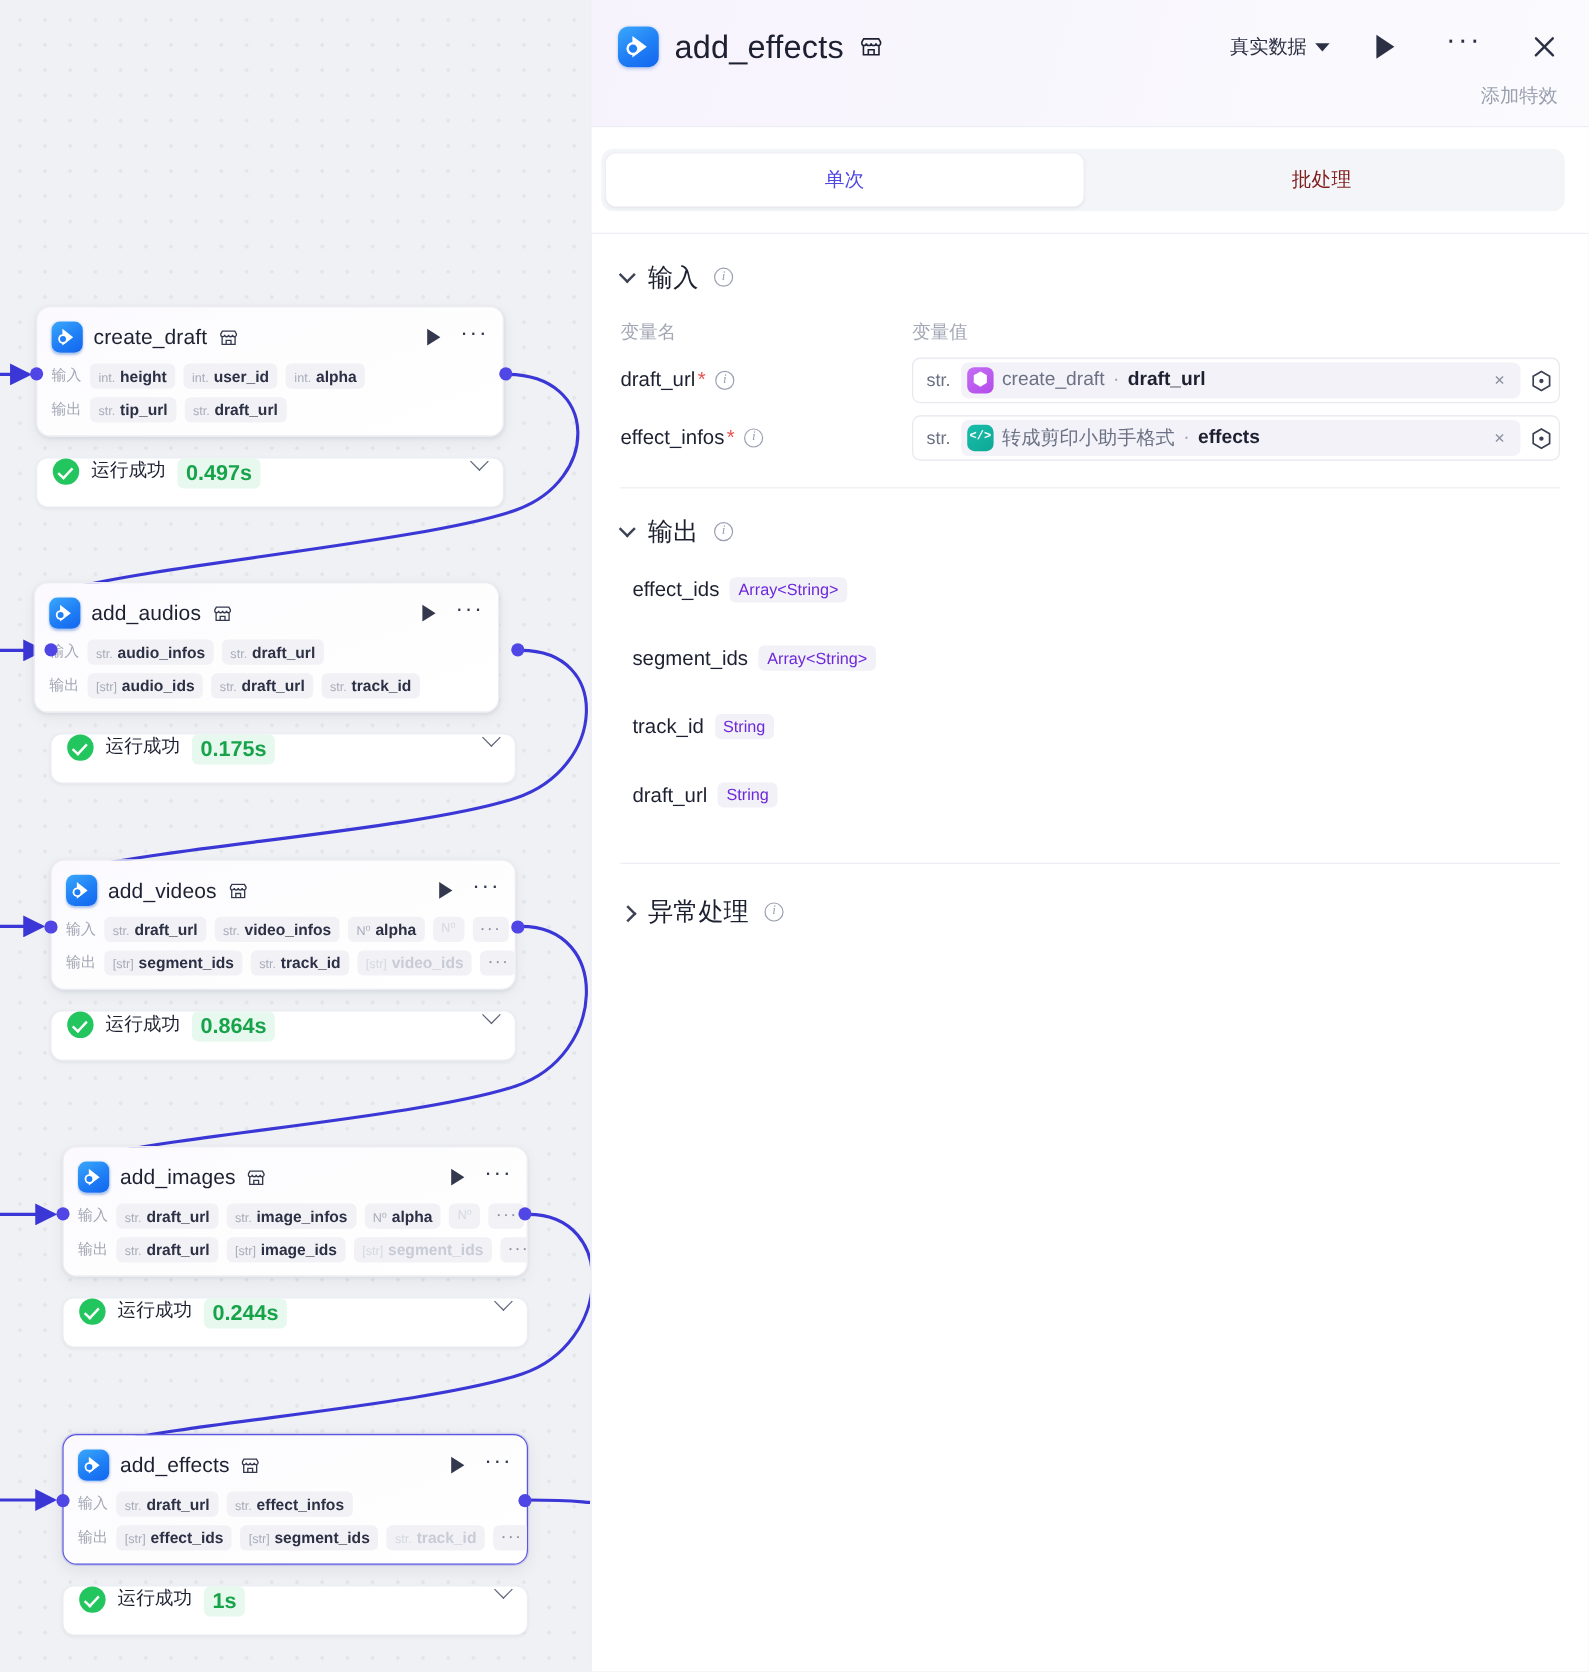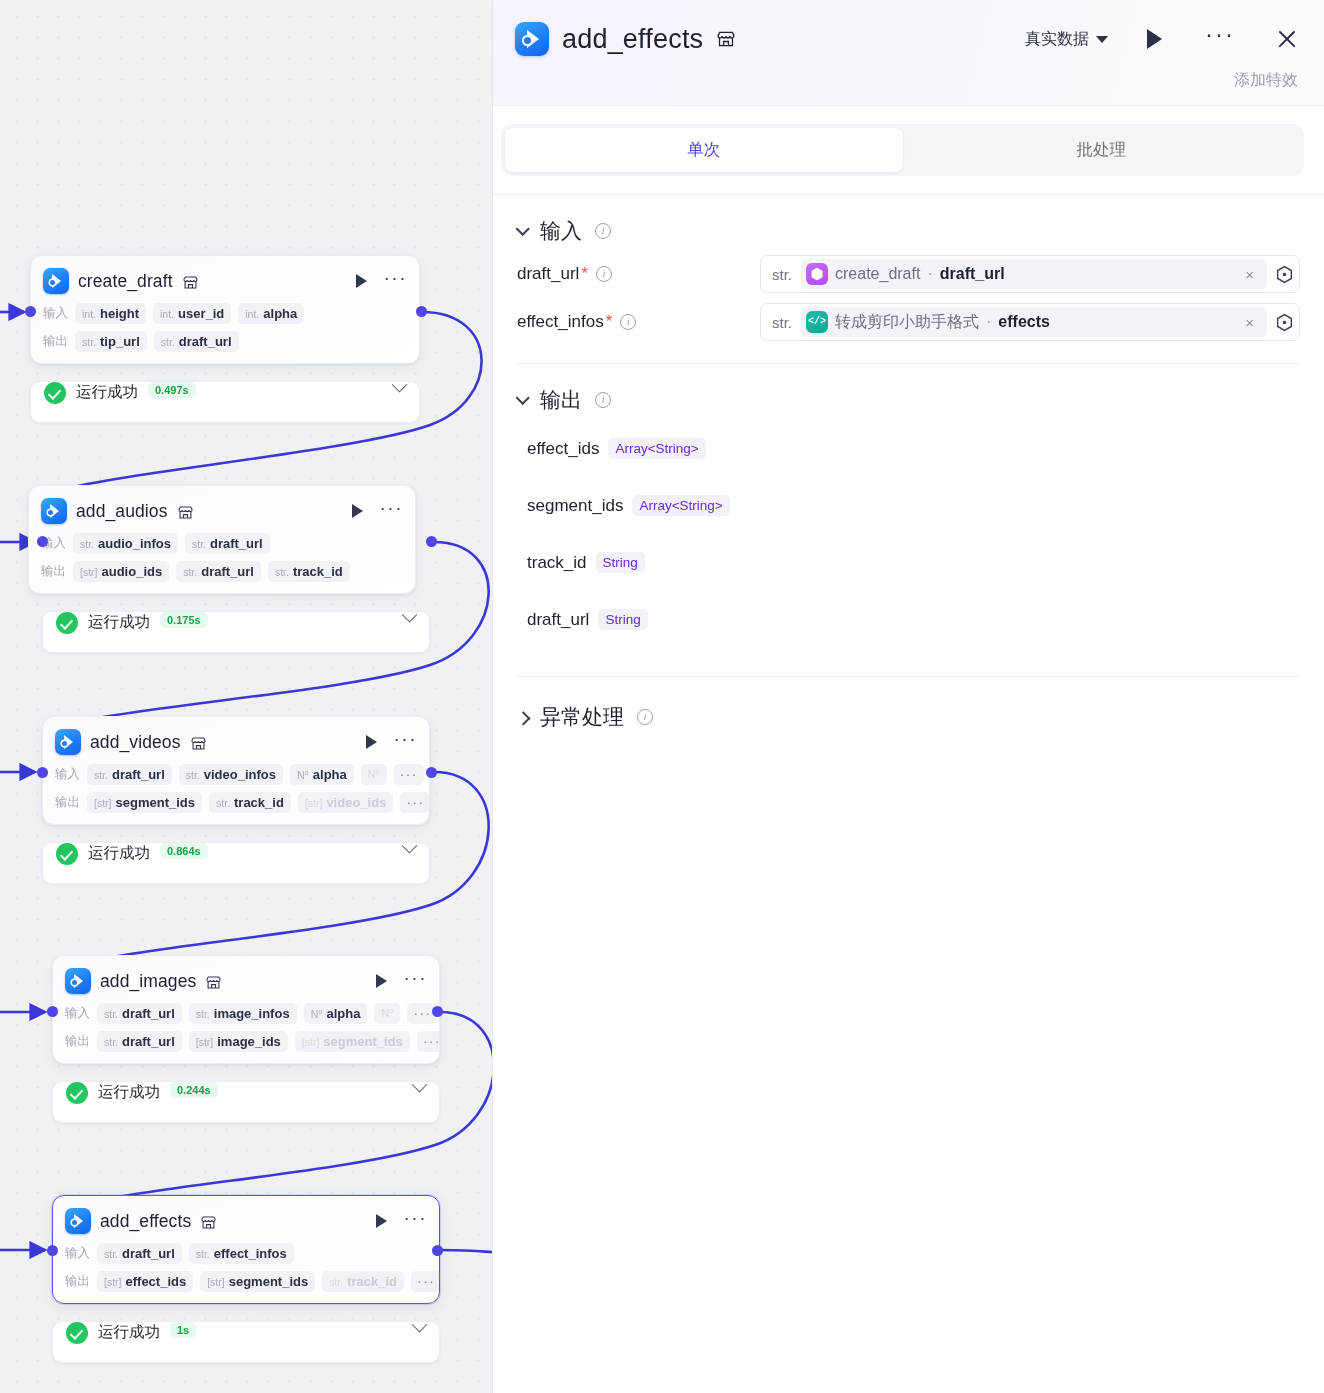--- a/index.html
+++ b/index.html
@@ -90,21 +90,21 @@
     position: absolute; height: 42px; border-radius: 10px; background: #ffffff;
     border: 1px solid #eceef3; box-shadow: 0 1px 3px rgba(28,31,51,.06);
     display: flex; align-items: flex-start; padding: 0 14px 0 13px; gap: 10px;
   }
   .check { width: 22px; height: 22px; border-radius: 50%; background: #22c55e; position: relative; flex:0 0 22px; }
   .check::after {
     content: ""; position: absolute; left: 6.5px; top: 5px; width: 5px; height: 10px;
     border: solid #fff; border-width: 0 2.2px 2.2px 0; transform: rotate(43deg);
   }
   .status-text { font-size: 15.5px; color: #1d2030; }
-  .dur { background: #e7f8ee; color: #17a34a; border-radius: 5px; padding: 2px 7px; font-size: 11px; font-weight: 700; }
+  .dur { background: #e7f8ee; color: #17a34a; border-radius: 5px; padding: 2px 7px; font-size: 18px; font-weight: 700; }
   .status-sp { flex: 1 1 auto; }
   .chev-d { width: 11px; height: 11px; border: solid #5d6377; border-width: 0 1.8px 1.8px 0; transform: rotate(45deg) translate(-2px,-2px); cursor: pointer; }
 
   
   #panel {
     position: absolute; left: 492px; top: 0; width: 832px; height: 1393px;
     background: #ffffff;
     border-left: 1px solid #e6e8ee;
     display: flex; flex-direction: column;
   }
@@ -139,21 +139,21 @@
     content: ""; position: absolute; left: 0; top: 10px; width: 22px; height: 2.2px; background: #2c3044; border-radius: 2px;
   }
   .p-close::before { transform: rotate(45deg); }
   .p-close::after { transform: rotate(-45deg); }
   .p-sub { font-size: 16px; color: #9aa0b0; margin: 14px 0 0 1px; text-align: right; }
 
   .tabs-wrap { padding: 18px 20px 18px 8px; border-top: 1px solid #eceef3; border-bottom: 1px solid #eceef3; background:#fff;}
   .tabs { display: flex; background: #f4f5f8; border-radius: 10px; padding: 4px; }
   .tab {
     flex: 1 1 50%; text-align: center; padding: 11px 0; font-size: 16.5px;
-    color: #737373; border-radius: 8px; cursor: pointer;
+    color: #7f1d1d; border-radius: 8px; cursor: pointer;
   }
   .tab.active { background: #ffffff; color: #4f46e5; box-shadow: 0 1px 3px rgba(28,31,51,.08); }
 
   .section { padding: 22px 24px 6px 24px; }
   .sec-head { display: flex; align-items: center; gap: 13px; cursor: pointer; }
   .chev-sec { width: 10px; height: 10px; border: solid #3c4154; border-width: 0 2px 2px 0; transform: rotate(45deg) translate(-1px,-2px); }
   .chev-sec.right { transform: rotate(-45deg) translate(0px,2px); }
   .sec-title { font-size: 21px; color: #1d2030; }
   .info-i {
     width: 16px; height: 16px; border-radius: 50%; border: 1.4px solid #9aa0b0; color: #9aa0b0;
@@ -531,20 +531,24 @@
       </div>
     </div>
 
     <div class="section">
       <div class="sec-head">
         <span class="chev-sec"></span>
         <span class="sec-title">输入</span>
         <span class="info-i">i</span>
       </div>
 
+      <div class="var-head">
+        <span class="c1">变量名</span>
+        <span class="c2">变量值</span>
+      </div>
 
       <div class="var-row">
         <span class="var-name">
           <span>draft_url</span>
           <span class="req">*</span>
           <span class="info-i">i</span>
         </span>
         <span class="var-input">
           <span class="v-type">str.</span>
           <span class="v-chip">

